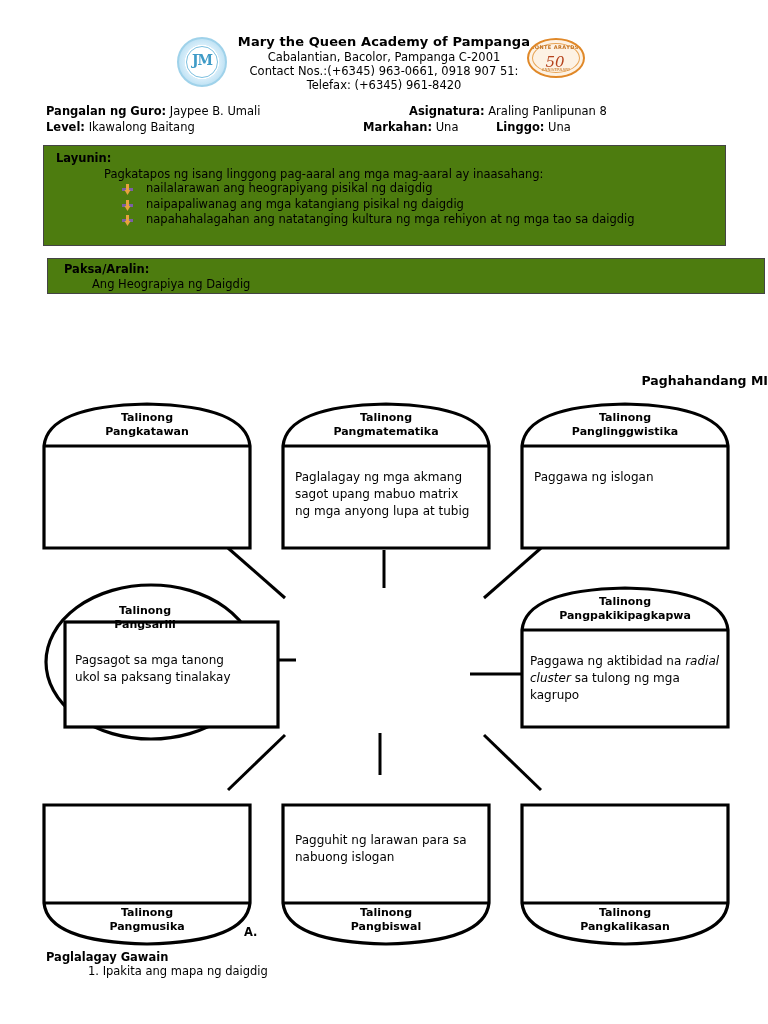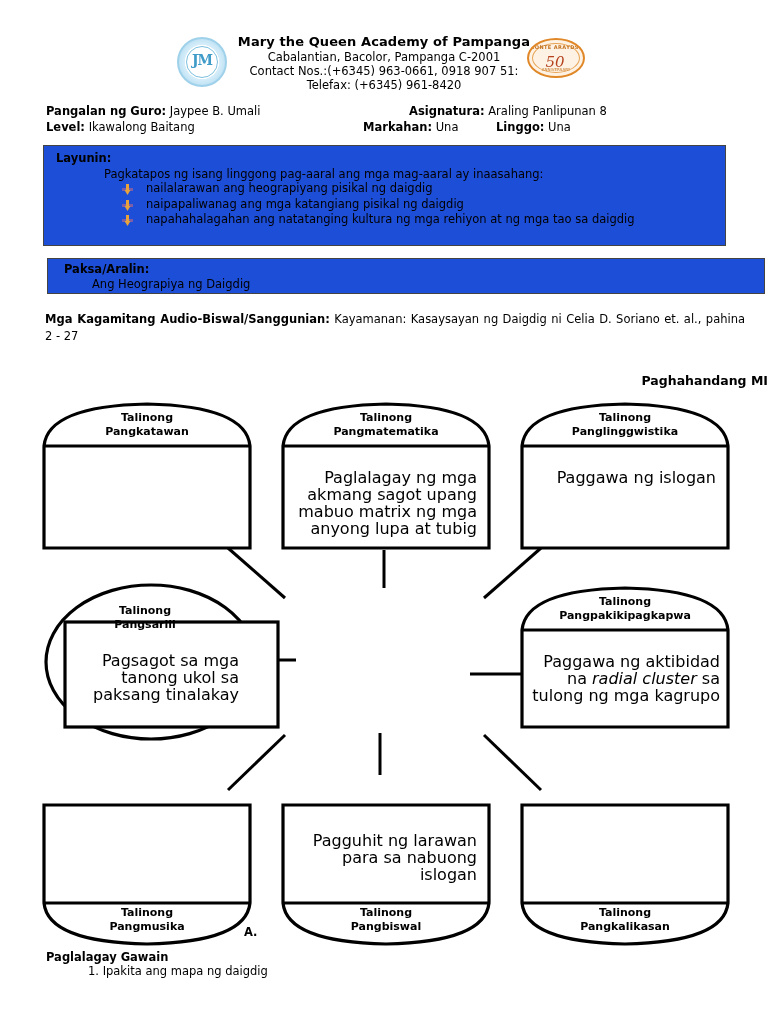--- a/index.html
+++ b/index.html
@@ -139,21 +139,21 @@
   .f-asig   { position: absolute; left: 363px; top: 0; white-space: nowrap; }
   .f-level  { position: absolute; left: 0px;   top: 0; white-space: nowrap; }
   .f-mark   { position: absolute; left: 317px; top: 0; white-space: nowrap; }
   .f-ling   { position: absolute; left: 450px; top: 0; white-space: nowrap; }
 
   
   .box {
     position: absolute;
     border: 1px solid #444;
     box-sizing: border-box;
-    background: #1d4ed8;
+    background: #4d7c0f;
   }
   .box-layunin {
     left: 43px;
     top: 145px;
     width: 683px;
     height: 101px;
   }
   .box-paksa {
     left: 47px;
     top: 258px;
@@ -250,22 +250,22 @@
     position: absolute;
     width: 100%;
     text-align: center;
     font-size: 11px;
     font-weight: bold;
     line-height: 13.5px;
   }
   .node-body {
     position: absolute;
     width: 100%;
-    text-align: right;
-    font-size: 16px;
+    text-align: left;
+    font-size: 12px;
     line-height: 17px;
   }
   .node-body i { font-style: italic; }
 
   
   .marker-a {
     position: absolute;
     left: 244px;
     top: 925px;
     font-size: 11.5px;
@@ -366,24 +366,20 @@
         <span>napahahalagahan ang natatanging kultura ng mga rehiyon at ng mga tao sa daigdig</span>
       </div>
     </div>
   </div>
 
   <div class="box box-paksa">
     <div class="paksa-title">Paksa/Aralin:</div>
     <div class="paksa-text">Ang Heograpiya ng Daigdig</div>
   </div>
 
-  <div class="refs">
-    <b>Mga Kagamitang Audio-Biswal/Sanggunian:</b>
-    <span>Kayamanan: Kasaysayan ng Daigdig ni Celia D. Soriano et. al., pahina 2 - 27</span>
-  </div>
 
   <div class="mi-title">Paghahandang MI</div>
 
   <svg class="mi-stage">
     <g stroke="#000" stroke-width="3" fill="none">
 
       <line x1="228" y1="548" x2="285" y2="598"></line>
 
       <line x1="384" y1="550" x2="384" y2="588"></line>
 

